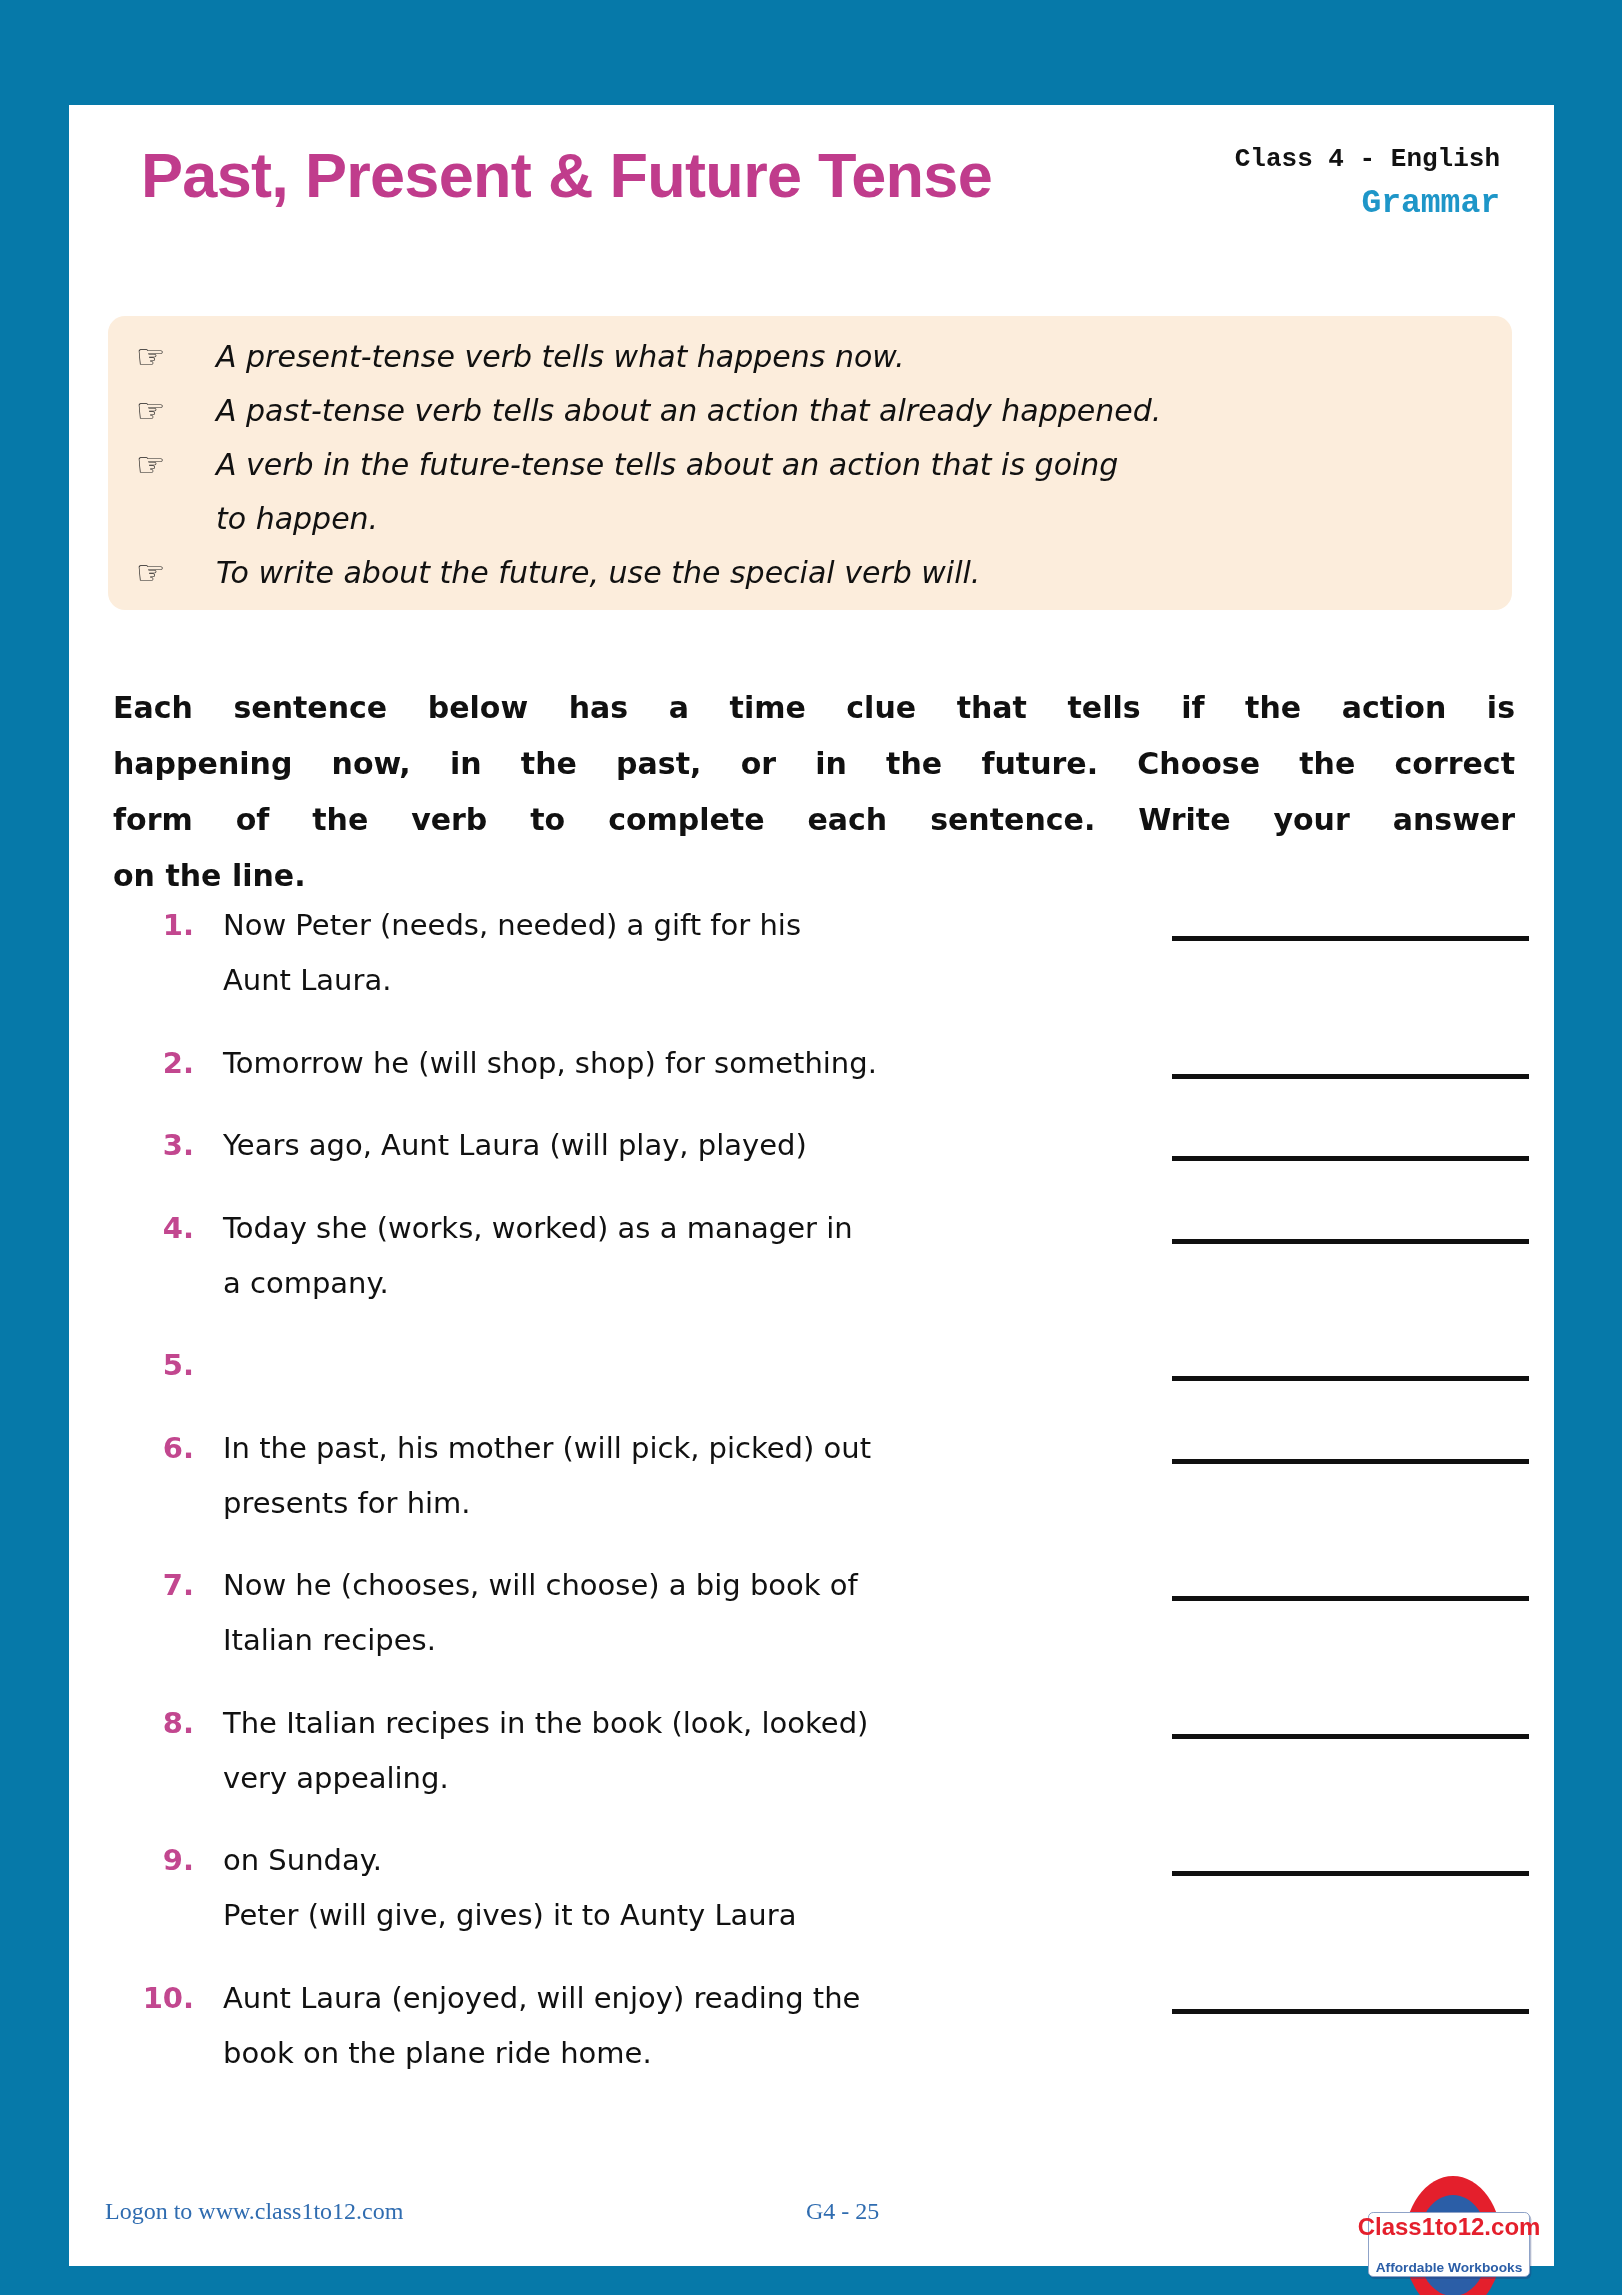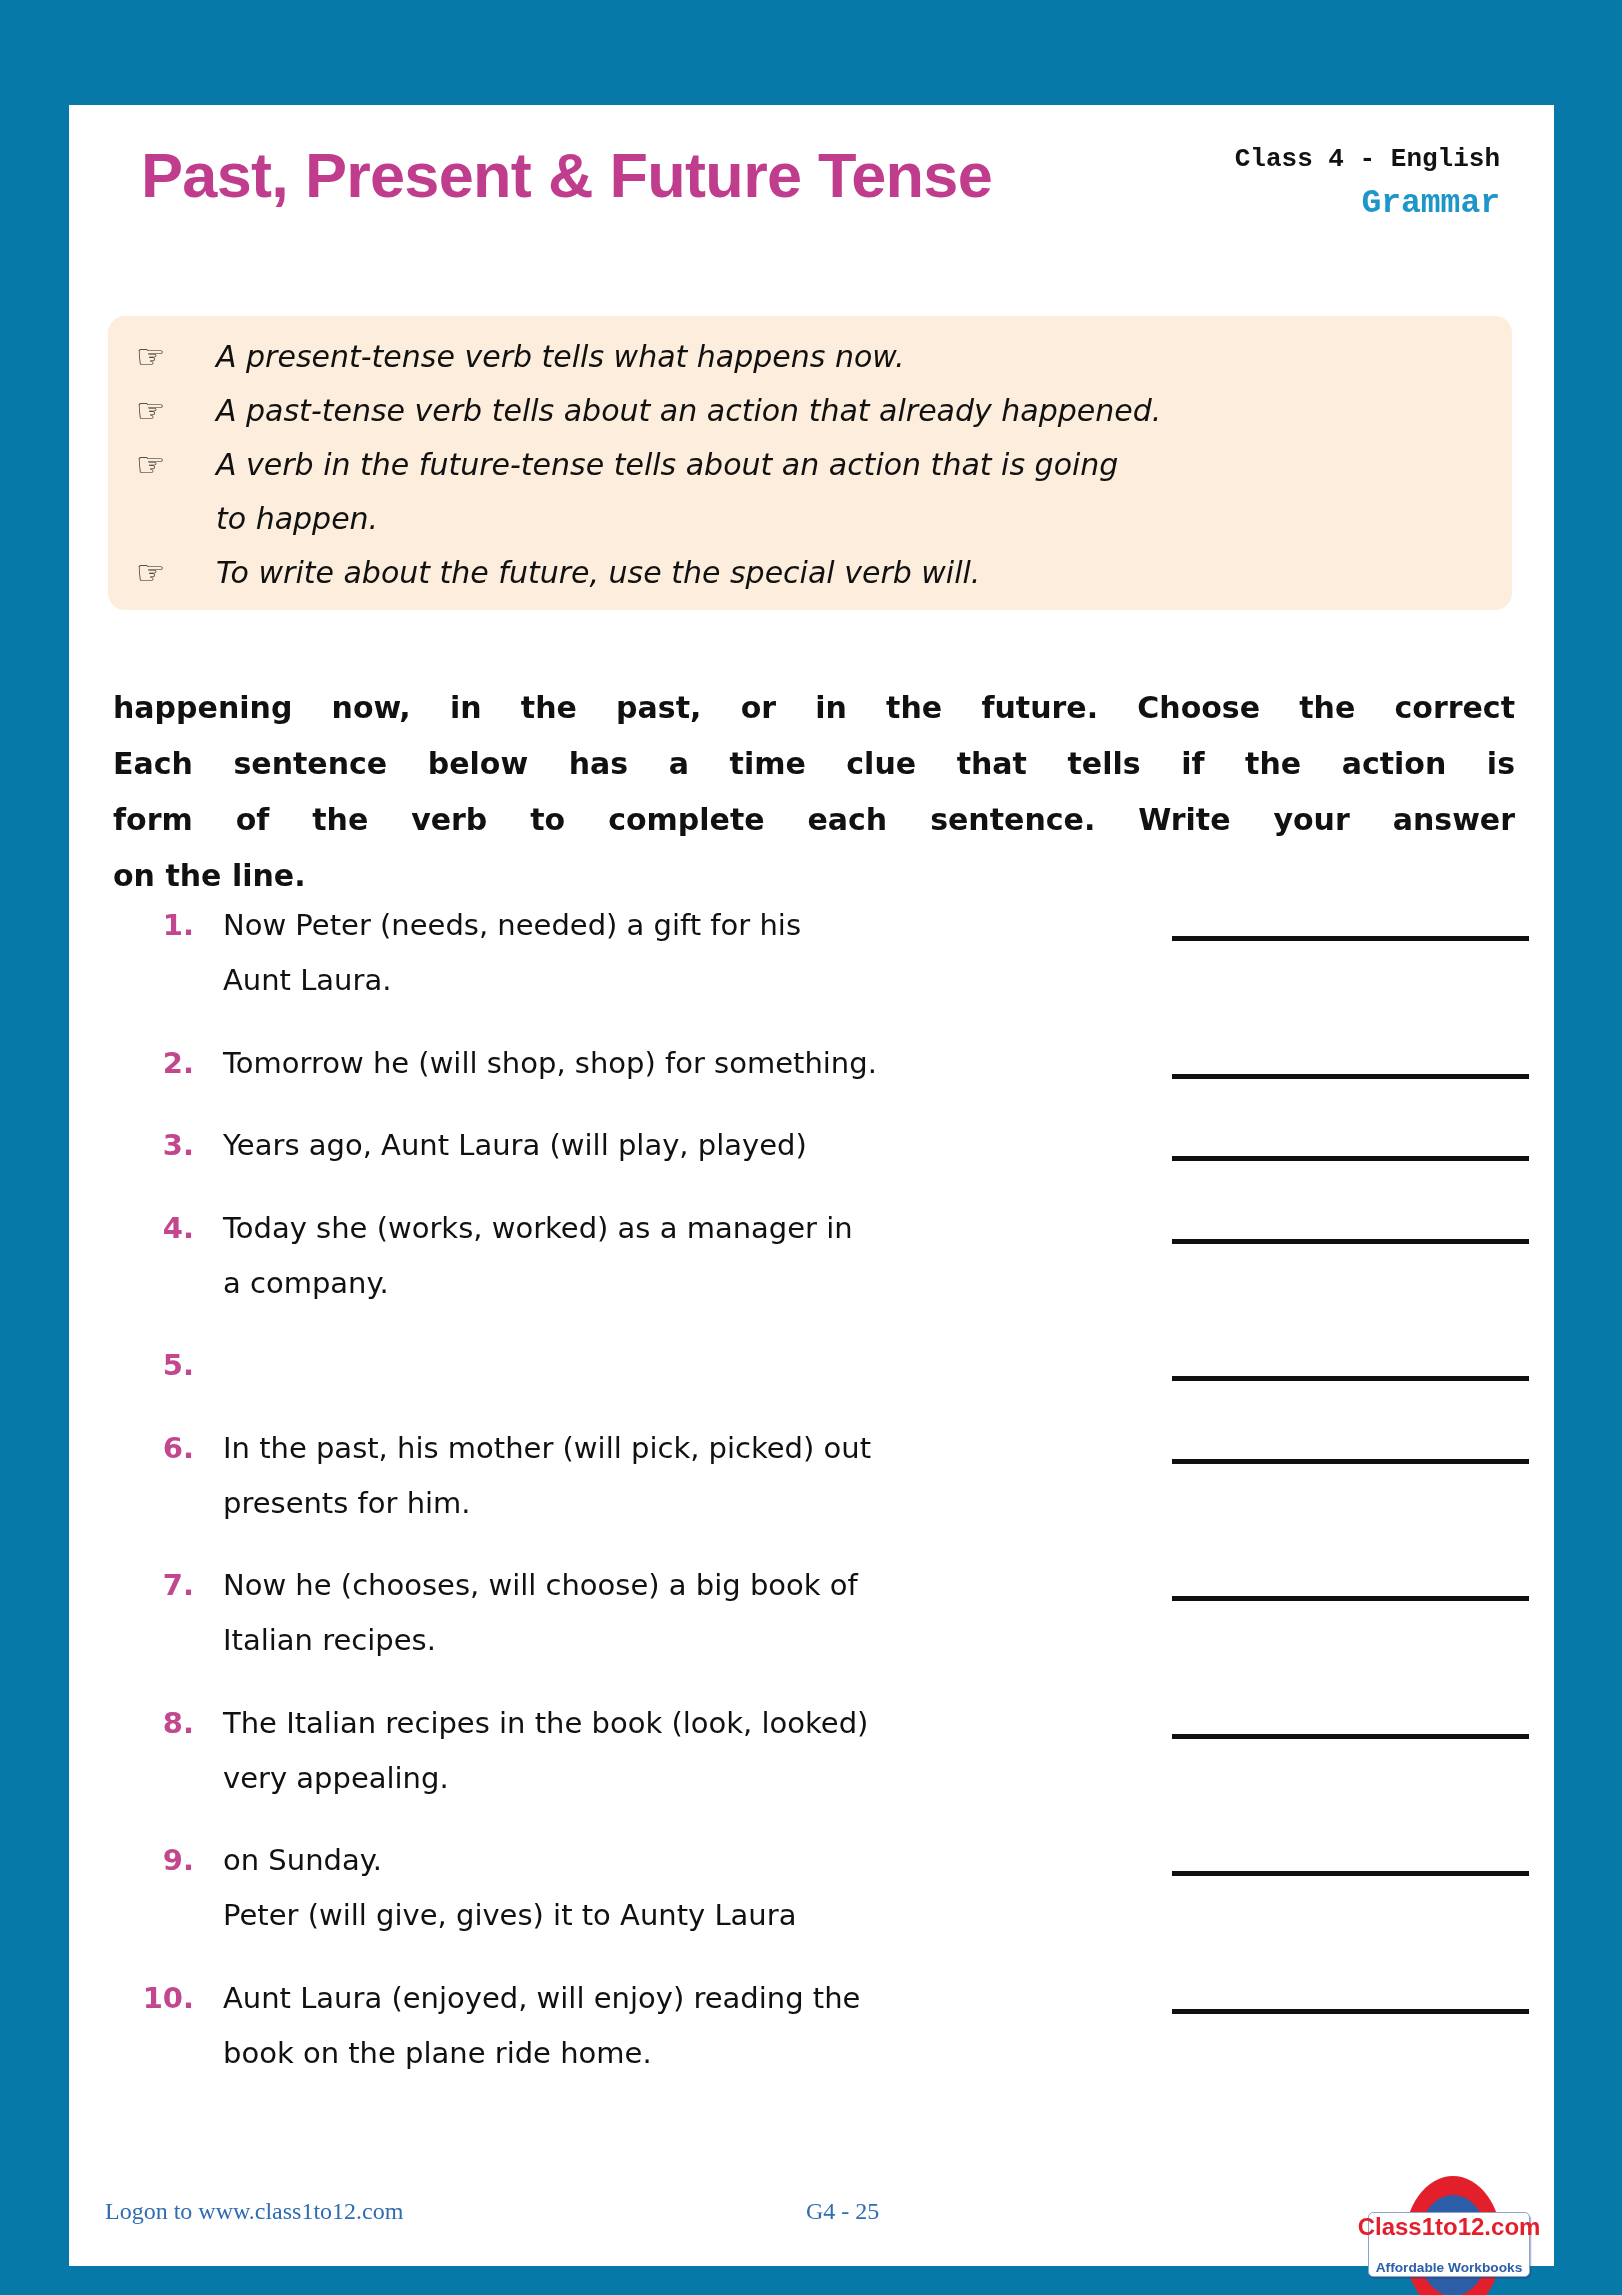--- a/index.html
+++ b/index.html
@@ -203,22 +203,22 @@
       </div>
       <div class="info-row">
         <span class="hand-icon">☞</span>
         <div class="info-text">
           <div class="info-line">To write about the future, use the special verb will.</div>
         </div>
       </div>
     </div>
 
   <div class="instructions" id="instructions">
+      <div class="inst-line just">Each sentence below has a time clue that tells if the action is</div>
       <div class="inst-line just">happening now, in the past, or in the future. Choose the correct</div>
-      <div class="inst-line just">Each sentence below has a time clue that tells if the action is</div>
       <div class="inst-line just">form of the verb to complete each sentence. Write your answer</div>
       <div class="inst-line">on the line.</div>
     </div>
 
   <div class="questions" id="questions">
       <div class="q-row">
         <div class="q-num">1.</div>
         <div class="q-text">
           <div class="q-line">Now Peter (needs, needed) a gift for his</div>
           <div class="q-line">Aunt Laura.</div>

